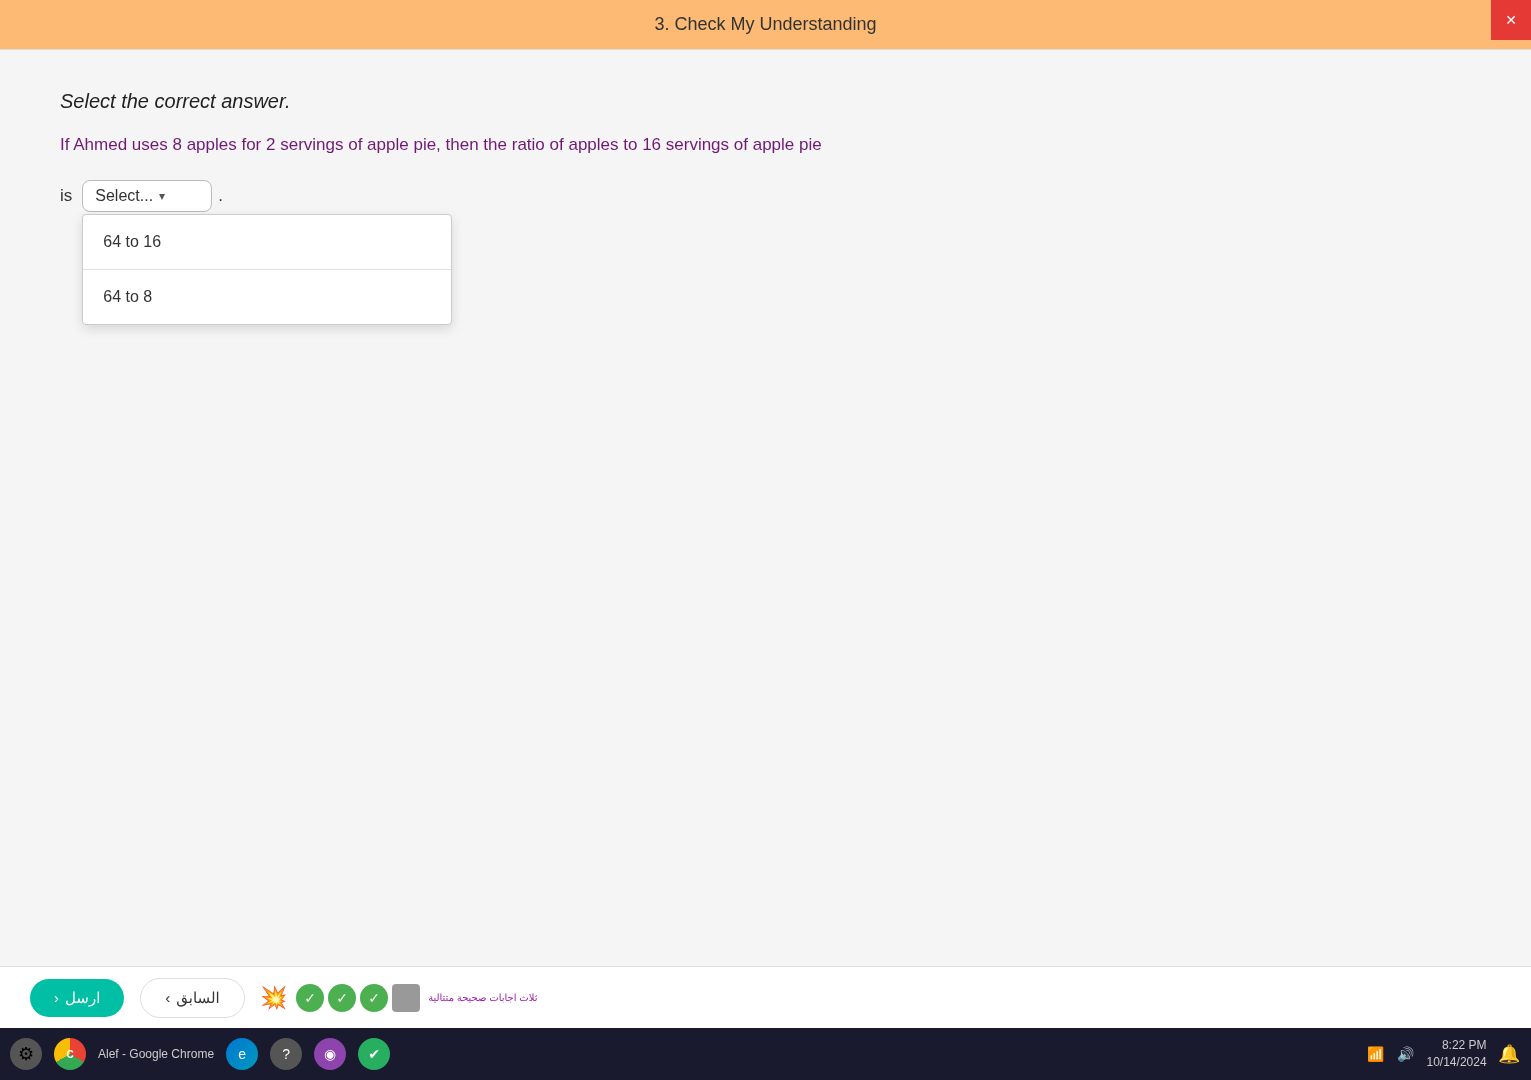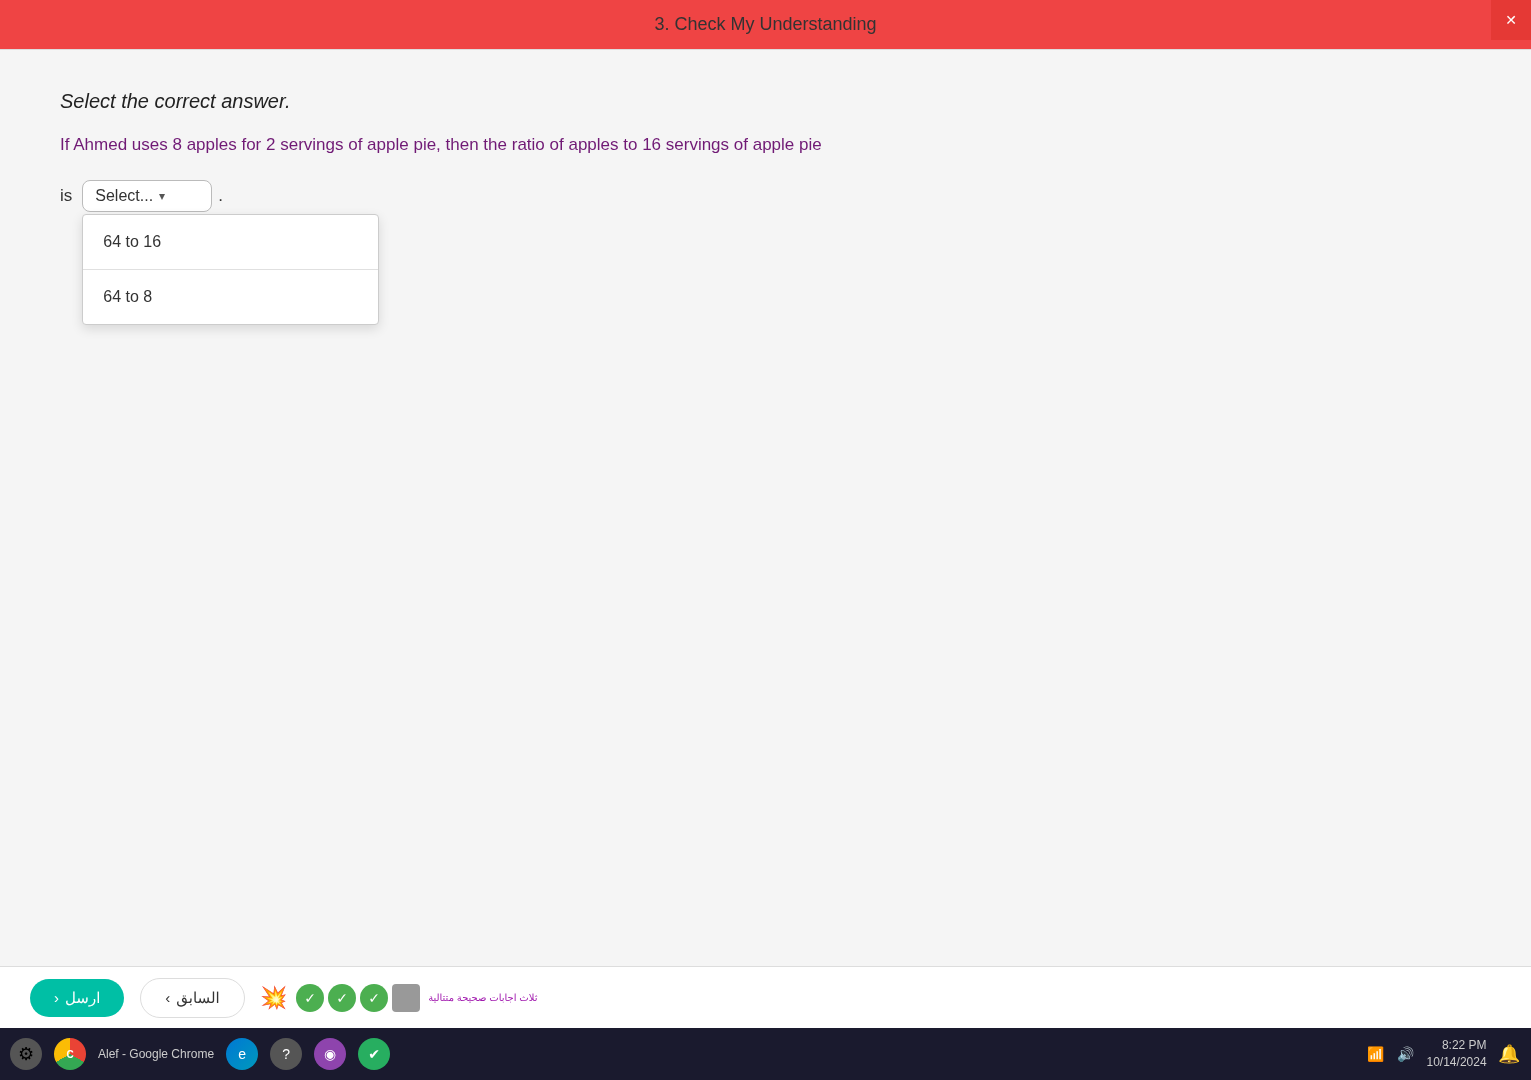--- a/index.html
+++ b/index.html
@@ -8,21 +8,21 @@
       background: #f0f0f0;
       width: 1531px;
       height: 1080px;
       overflow: hidden;
       display: flex;
       flex-direction: column;
     }
 
     
     .top-bar {
-      background: #ef4444;
+      background: #fdba74;
       border-bottom: 1px solid #ddd;
       padding: 10px 20px;
       display: flex;
       align-items: center;
       justify-content: center;
       position: relative;
       min-height: 50px;
     }
     .top-bar-title {
       font-size: 18px;
@@ -106,21 +106,21 @@
       position: relative;
       display: inline-block;
     }
     .dropdown-list {
       position: absolute;
       top: calc(100% + 2px);
       left: 0;
       background: #fff;
       border: 1px solid #ccc;
       border-radius: 4px;
-      width: 297px;
+      width: 370px;
       box-shadow: 0 4px 12px rgba(0,0,0,0.12);
       z-index: 100;
     }
     .dropdown-item {
       padding: 18px 20px;
       font-size: 16px;
       color: #333;
       border-bottom: 1px solid #e0e0e0;
       cursor: pointer;
     }

